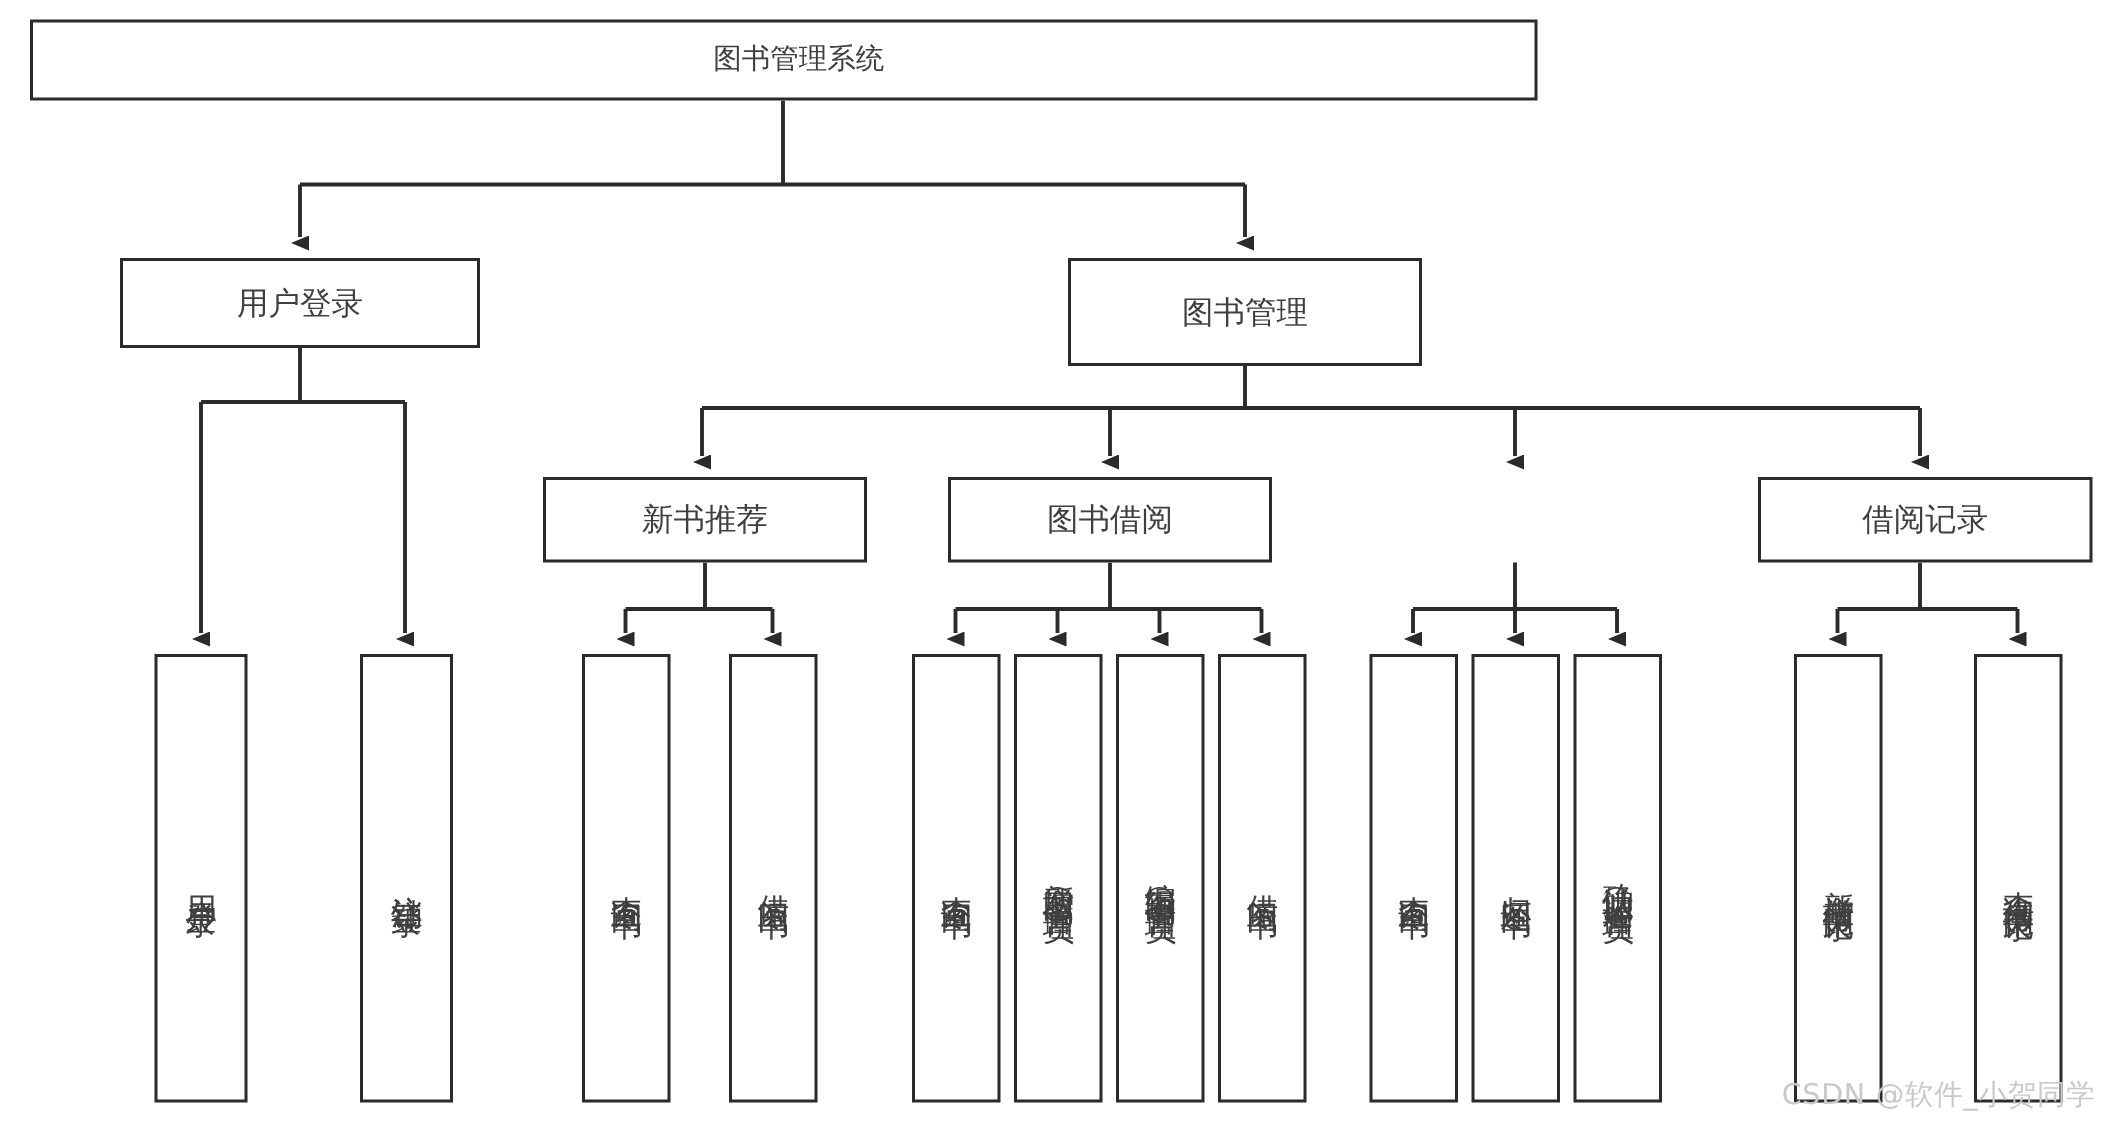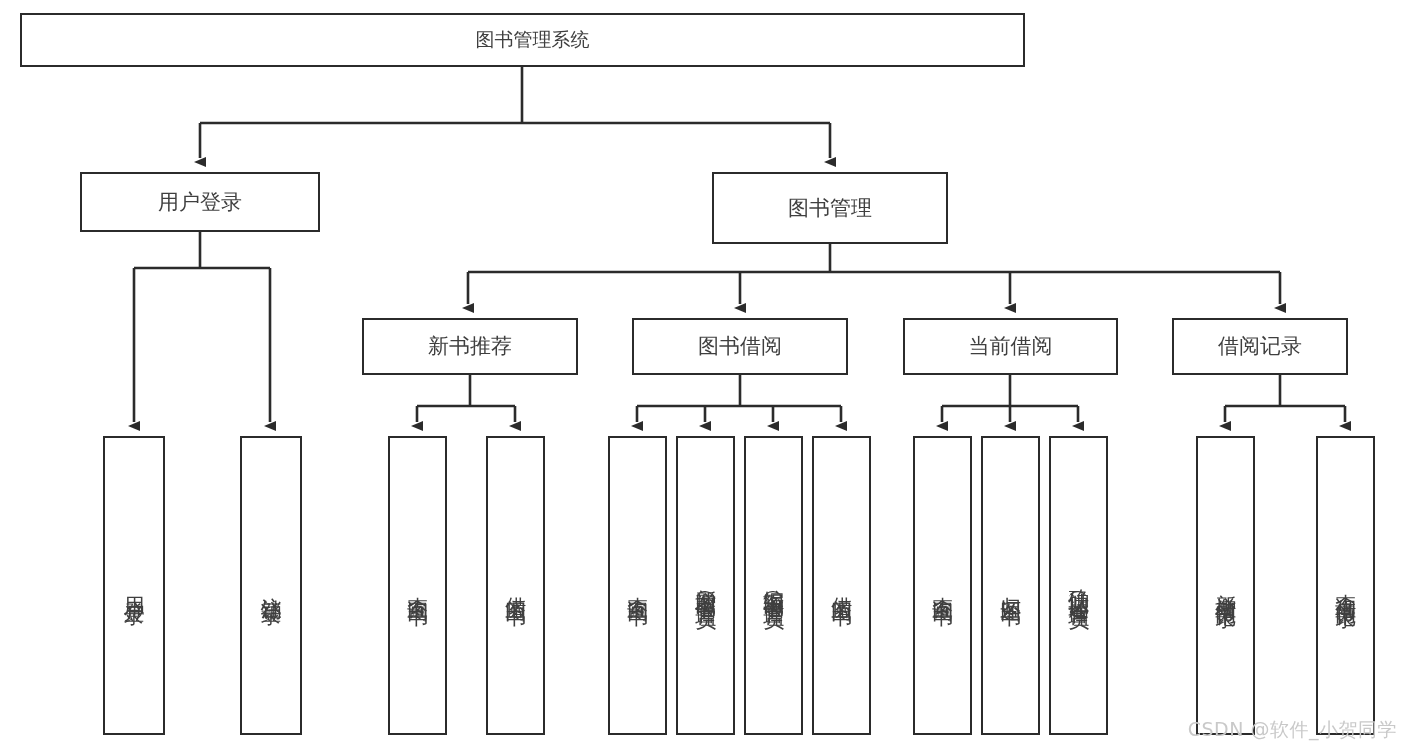--- a/index.html
+++ b/index.html
@@ -136,24 +136,21 @@
   <div class="node lvl1" style="left:712px; top:172px; width:236px; height:72px;">
     <span>图书管理</span>
   </div>
 
   <div class="node lvl2" style="left:362px; top:318px; width:216px; height:57px;">
     <span>新书推荐</span>
   </div>
   <div class="node lvl2" style="left:632px; top:318px; width:216px; height:57px;">
     <span>图书借阅</span>
   </div>
-  <div class="node lvl2" style="left:903px; top:318px; width:215px; height:57px;">
-    <span>当前借阅</span>
-  </div>
-  <div class="node lvl2" style="left:1172px; top:318px; width:176px; height:57px;">
+  <div class="node lvl2" style="left:1172px; top:318px; width:223px; height:57px;">
     <span>借阅记录</span>
   </div>
 
   <div class="node leaf" style="left:103px; top:436px; width:62px; height:299px;">
     <span>用户登录</span>
   </div>
   <div class="node leaf" style="left:240px; top:436px; width:62px; height:299px;">
     <span>注销登录</span>
   </div>
 

